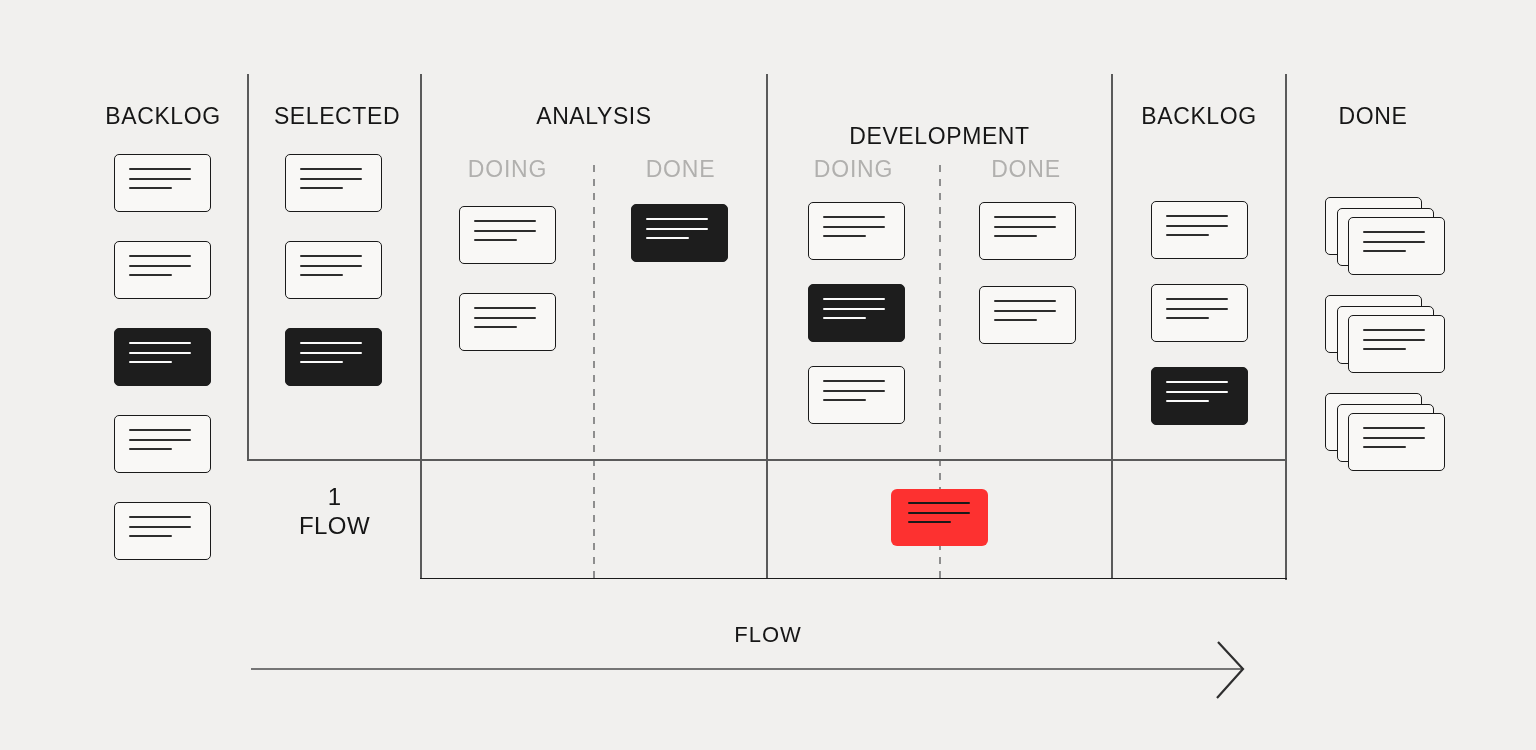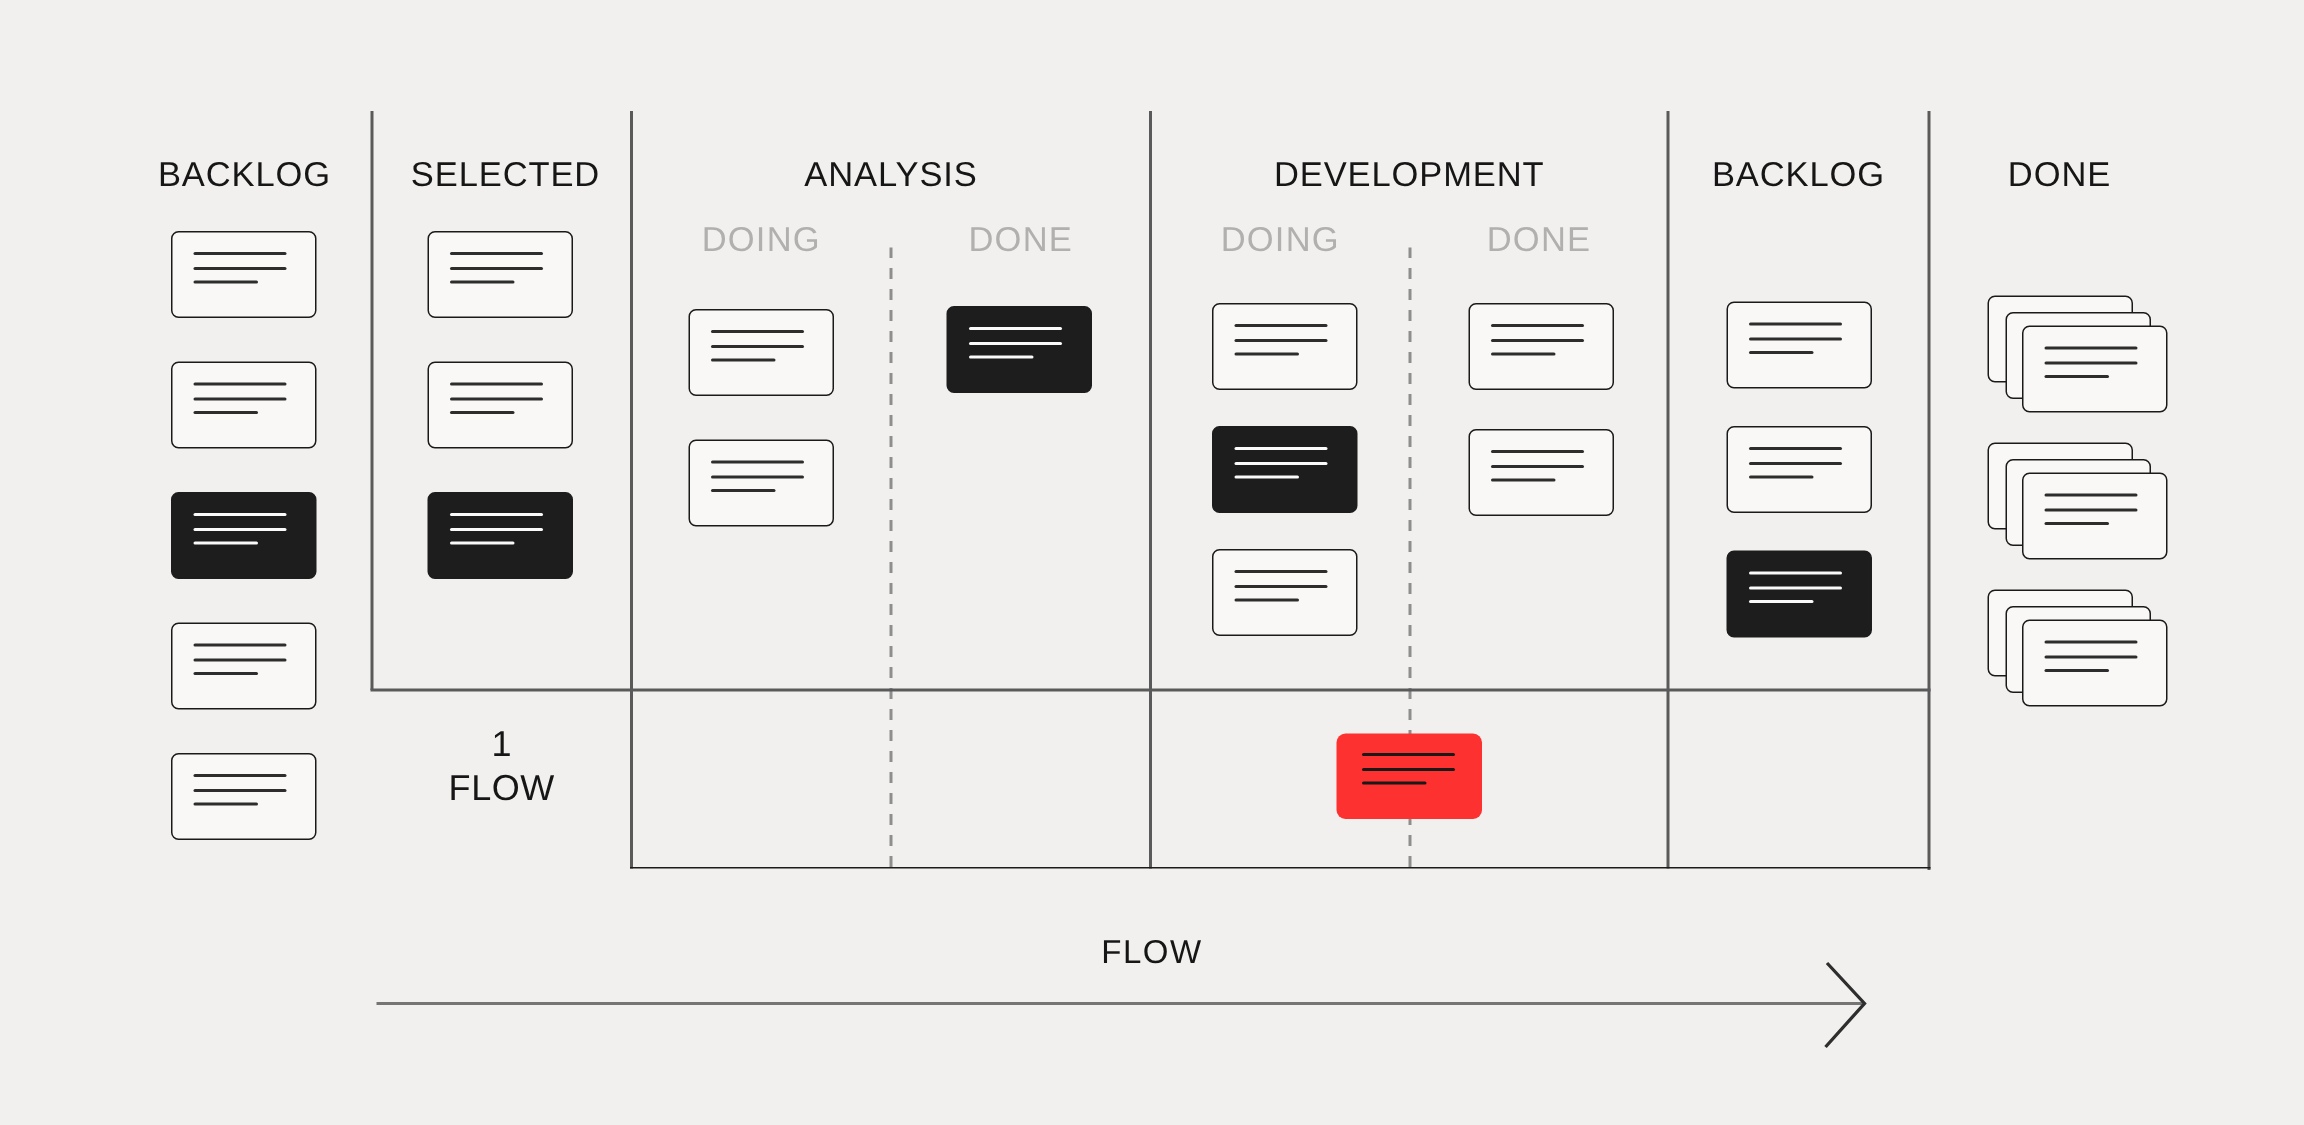--- a/index.html
+++ b/index.html
@@ -13,21 +13,21 @@
   .stage {
     position:relative; width:1536px; height:750px; overflow:hidden;
     background:var(--background);
     font-family:"Liberation Sans", sans-serif; color:var(--header-text);
   }
   .col-header {
     position:absolute; top:103px; height:28px; font-size:23px; letter-spacing:0.6px;
     text-align:center; white-space:nowrap; color:var(--header-text);
   }
   .sub-header {
-    position:absolute; top:146px; height:26px; font-size:23px; letter-spacing:0.8px;
+    position:absolute; top:156px; height:26px; font-size:23px; letter-spacing:0.8px;
     text-align:center; white-space:nowrap; color:var(--sublabel);
   }
   .vline { position:absolute; top:74px; width:2px; background:var(--board-line); }
   .hline { position:absolute; height:2px; background:var(--board-line); }
   .hline.bottom { height:1.4px; background:var(--bottom-line); }
   .dashline {
     position:absolute; top:165px; width:1.6px; height:414px;
     background:repeating-linear-gradient(180deg, var(--dashed-line) 0 7px, transparent 7px 14px);
   }
   .card-group { position:absolute; display:flex; flex-direction:column; }
@@ -60,21 +60,21 @@
   .flow-head { position:absolute; left:1210px; top:635px; }
 </style>
 </head>
 <body>
 
 <div class="stage">
 
   <div class="col-header" style="left:96px;width:134px;">BACKLOG</div>
   <div class="col-header" style="left:269px;width:136px;">SELECTED</div>
   <div class="col-header" style="left:421px;width:346px;">ANALYSIS</div>
-  <div class="col-header" style="left:767px;width:345px;">DEVELOPMENT</div>
+  <div class="col-header" style="left:767px;width:345px;margin-top:20px;">DEVELOPMENT</div>
   <div class="col-header" style="left:1112px;width:174px;">BACKLOG</div>
   <div class="col-header" style="left:1325px;width:96px;">DONE</div>
 
   <div class="sub-header" style="left:421px;width:173px;">DOING</div>
   <div class="sub-header" style="left:594px;width:173px;">DONE</div>
   <div class="sub-header" style="left:767px;width:173px;">DOING</div>
   <div class="sub-header" style="left:940px;width:172px;">DONE</div>
 
   <div class="vline" style="left:247px;height:386px;"></div>
   <div class="vline" style="left:420px;height:505px;"></div>

